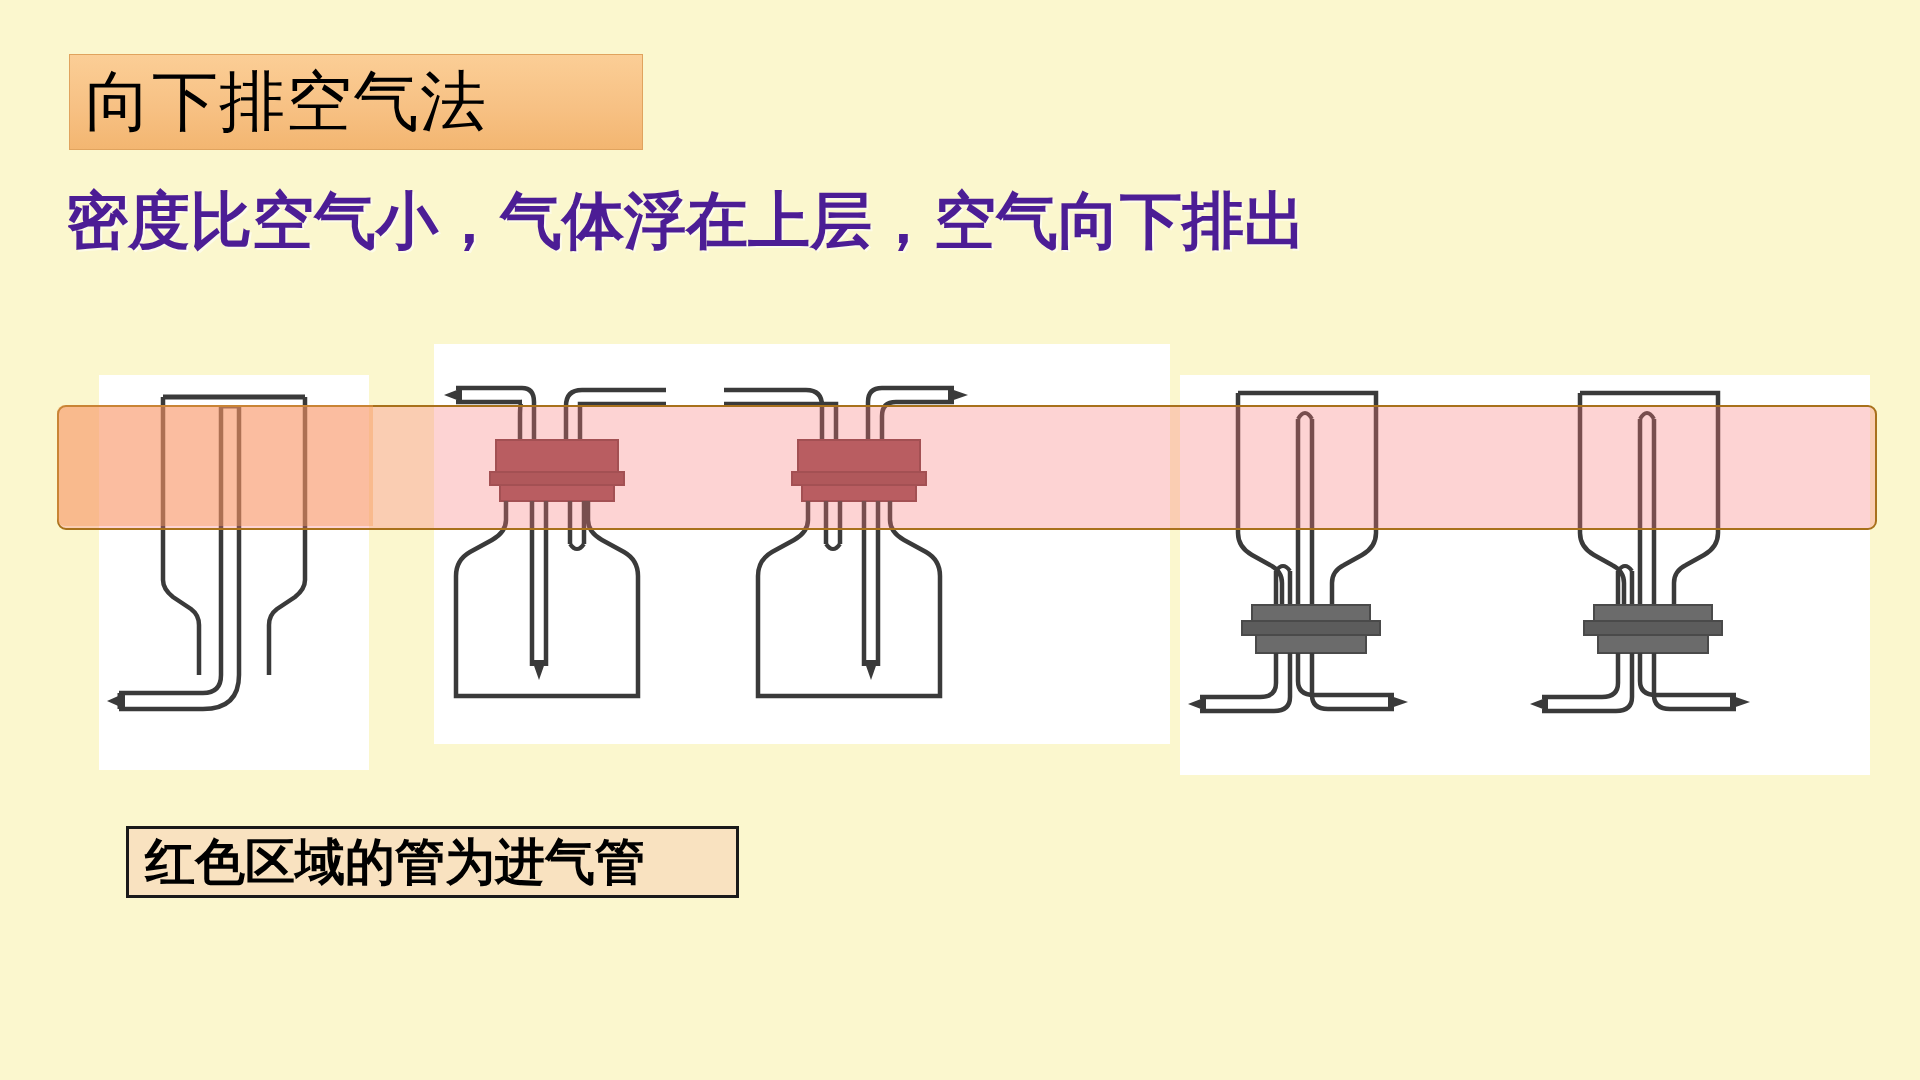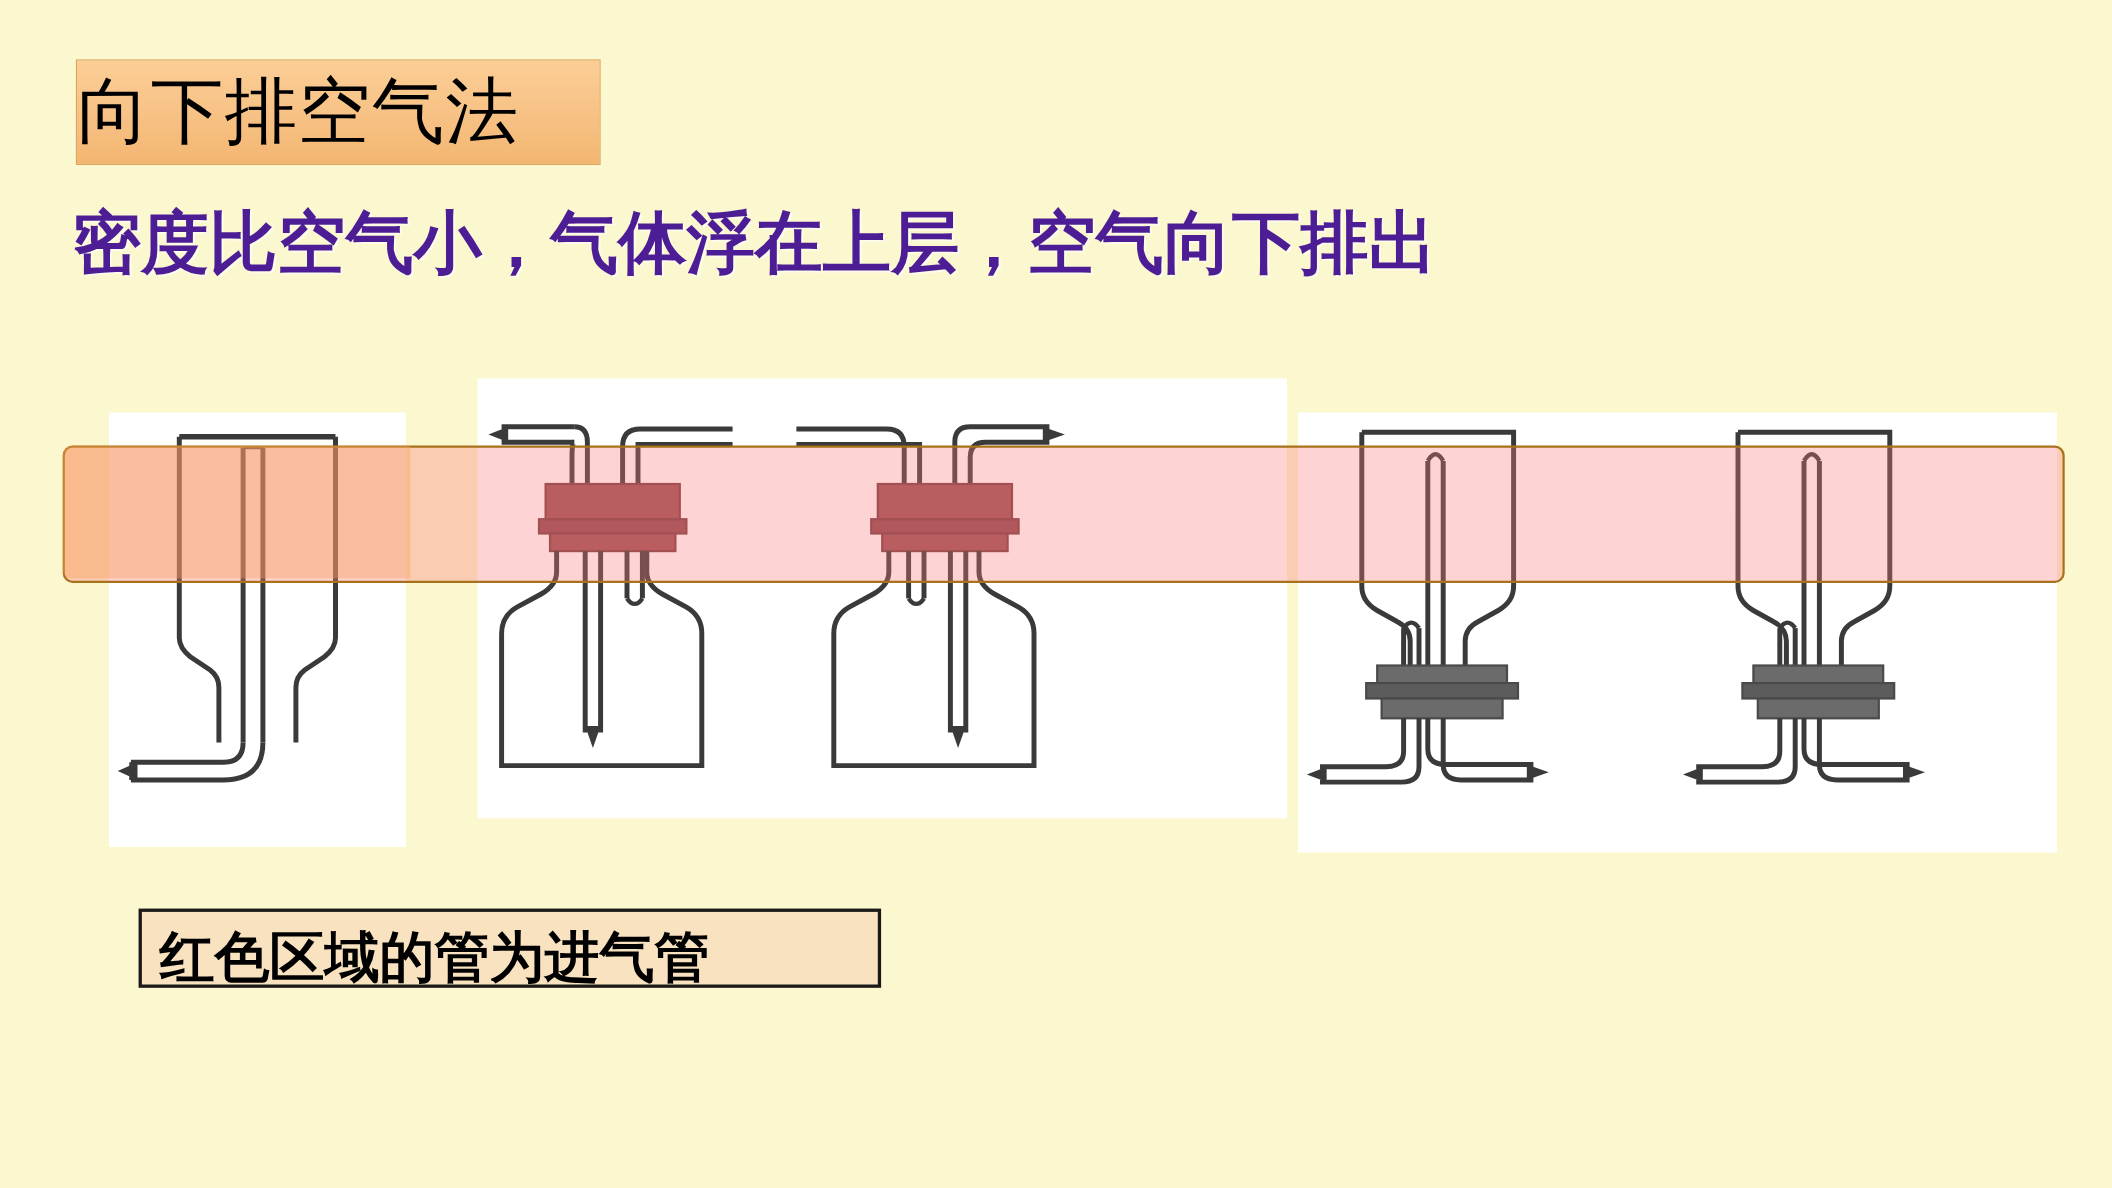--- a/index.html
+++ b/index.html
@@ -6,25 +6,25 @@
   body{
     width:1920px;height:1080px;
     background:#FCF8D0;
     font-family:"Liberation Sans","DejaVu Sans",sans-serif;
     position:relative;overflow:hidden;
   }
   .slide{position:absolute;inset:0;background:#FBF7CE;}
 
   
   .title-box{
-    position:absolute;left:69px;top:54px;width:477px;height:96px;
+    position:absolute;left:69px;top:54px;width:574px;height:96px;
     background:linear-gradient(180deg,#FBCE96 0%,#F7C184 55%,#F3B671 100%);
     border:1px solid #E0A35E;
     display:flex;align-items:center;justify-content:flex-start;
-    box-sizing:border-box;
+    box-sizing:border-box;padding-left:15px;
   }
   .title-text{
     font-size:66px;line-height:1;color:#000;letter-spacing:1px;
     font-family:"DejaVu Sans","Liberation Sans",sans-serif;
     white-space:nowrap;
   }
 
   
   .subtitle{
     position:absolute;left:66px;top:188px;
@@ -59,23 +59,23 @@
   }
   .band-orange{
     position:absolute;left:59px;top:407px;width:316px;height:121px;
     background:rgba(247,160,90,0.42);
     border-radius:8px 0 0 8px;
     pointer-events:none;
   }
 
   
   .caption-box{
-    position:absolute;left:126px;top:826px;width:675px;height:72px;
+    position:absolute;left:126px;top:826px;width:613px;height:72px;
     background:#F9E2C0;border:3px solid #1a1a1a;box-sizing:border-box;
-    display:flex;align-items:flex-end;padding-left:16px;
+    display:flex;align-items:center;padding-left:16px;
   }
   .caption-text{
     font-size:50px;line-height:1;color:#000;font-weight:bold;
     font-family:"DejaVu Sans","Liberation Sans",sans-serif;
     white-space:nowrap;
   }
 </style>
 </head>
 <body>
 

